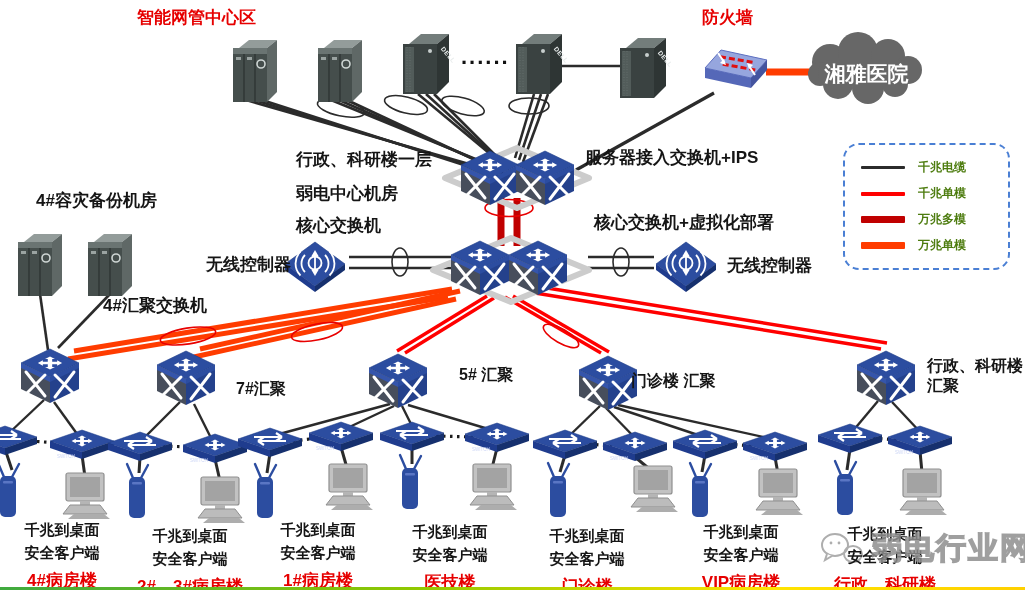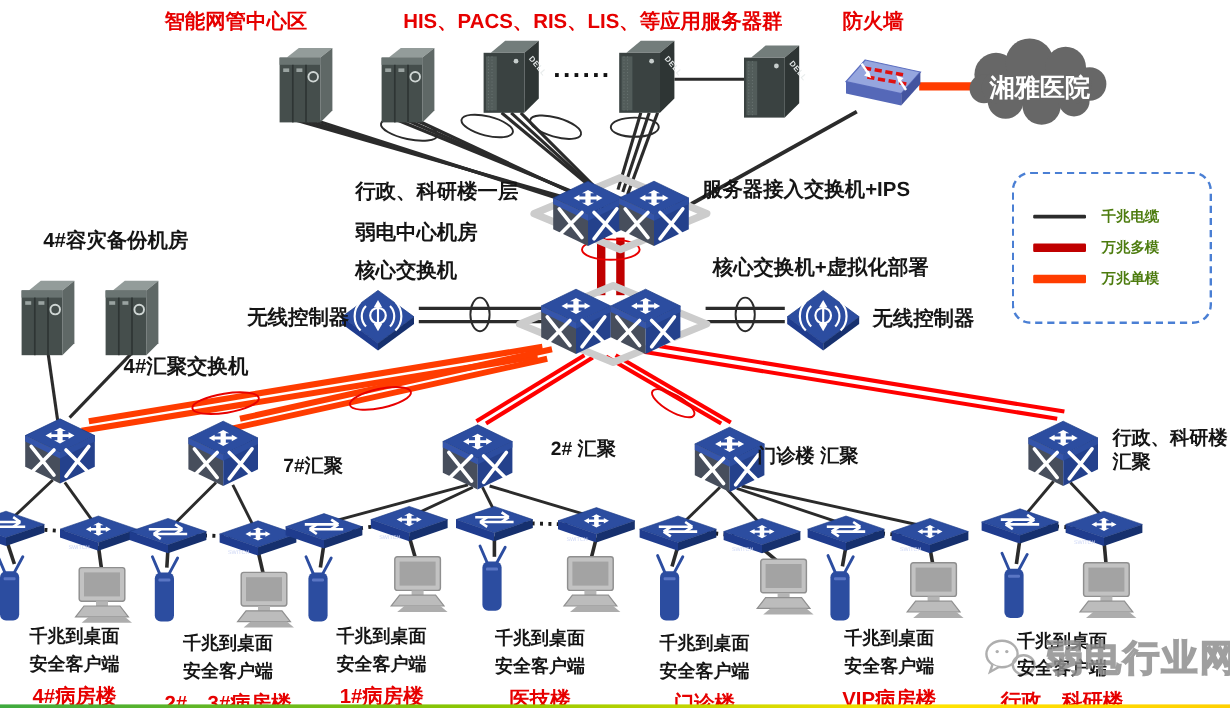--- a/index.html
+++ b/index.html
@@ -322,45 +322,48 @@
   <g transform="translate(820,532)" stroke="#9a9a9a" stroke-width="2" fill="none" opacity="0.8">
     <ellipse cx="15" cy="13" rx="13" ry="11"></ellipse>
     <path d="M7 22 L5 28 L12 24" fill="#fff"></path>
     <ellipse cx="33" cy="22" rx="9" ry="8"></ellipse>
     <circle cx="11" cy="11" r="1.4" fill="#9a9a9a" stroke="none"></circle>
     <circle cx="19" cy="11" r="1.4" fill="#9a9a9a" stroke="none"></circle>
   </g>
 </svg>
 
 <div class="lbl red f17" style="left:137px;top:8px;">智能网管中心区</div>
-<div class="lbl red f17" style="left:336px;top:8px;">HIS、PACS、RIS、LIS、等应用服务器群</div>
 <div class="lbl red f17" style="left:702px;top:8px;">防火墙</div>
 <div class="lbl dots" style="left:461px;top:44px;">......</div>
 <div class="lbl cloud-t" style="left:804px;top:62px;">湘雅医院</div>
 
 <div class="lbl blk f17" style="left:296px;top:150px;">行政、科研楼一层</div>
 <div class="lbl blk f17" style="left:296px;top:184px;">弱电中心机房</div>
 <div class="lbl blk f17" style="left:296px;top:216px;">核心交换机</div>
 <div class="lbl blk f17" style="left:585px;top:148px;">服务器接入交换机+IPS</div>
 <div class="lbl blk f17" style="left:594px;top:213px;">核心交换机+虚拟化部署</div>
 <div class="lbl blk f17" style="left:36px;top:191px;">4#容灾备份机房</div>
 <div class="lbl blk f17" style="left:206px;top:255px;">无线控制器</div>
 <div class="lbl blk f17" style="left:727px;top:256px;">无线控制器</div>
 <div class="lbl blk f17" style="left:103px;top:296px;">4#汇聚交换机</div>
 
 <div class="lbl blk f16" style="left:236px;top:380px;">7#汇聚</div>
-<div class="lbl blk f16" style="left:459px;top:366px;">2# 汇聚</div>
+<div class="lbl blk f16" style="left:459px;top:366px;">5# 汇聚</div>
 <div class="lbl blk f16" style="left:631px;top:372px;">门诊楼 汇聚</div>
 <div class="lbl blk f16" style="left:927px;top:357px;">行政、科研楼</div>
 <div class="lbl blk f16" style="left:927px;top:377px;">汇聚</div>
 
 <div class="legend">
   <div class="lg-row">
     <span class="lg-sw" style="height:3px;background:#2b2b2b;"></span>
     <span class="lg-lb">千兆电缆</span>
+  </div>
+  <div class="lg-row">
+    <span class="lg-sw" style="height:4px;background:#ff0000;"></span>
+    <span class="lg-lb">千兆单模</span>
   </div>
   <div class="lg-row">
     <span class="lg-sw" style="height:7px;background:#c00000;"></span>
     <span class="lg-lb">万兆多模</span>
   </div>
   <div class="lg-row">
     <span class="lg-sw" style="height:7px;background:#ff3c00;"></span>
     <span class="lg-lb">万兆单模</span>
   </div>
 </div>

